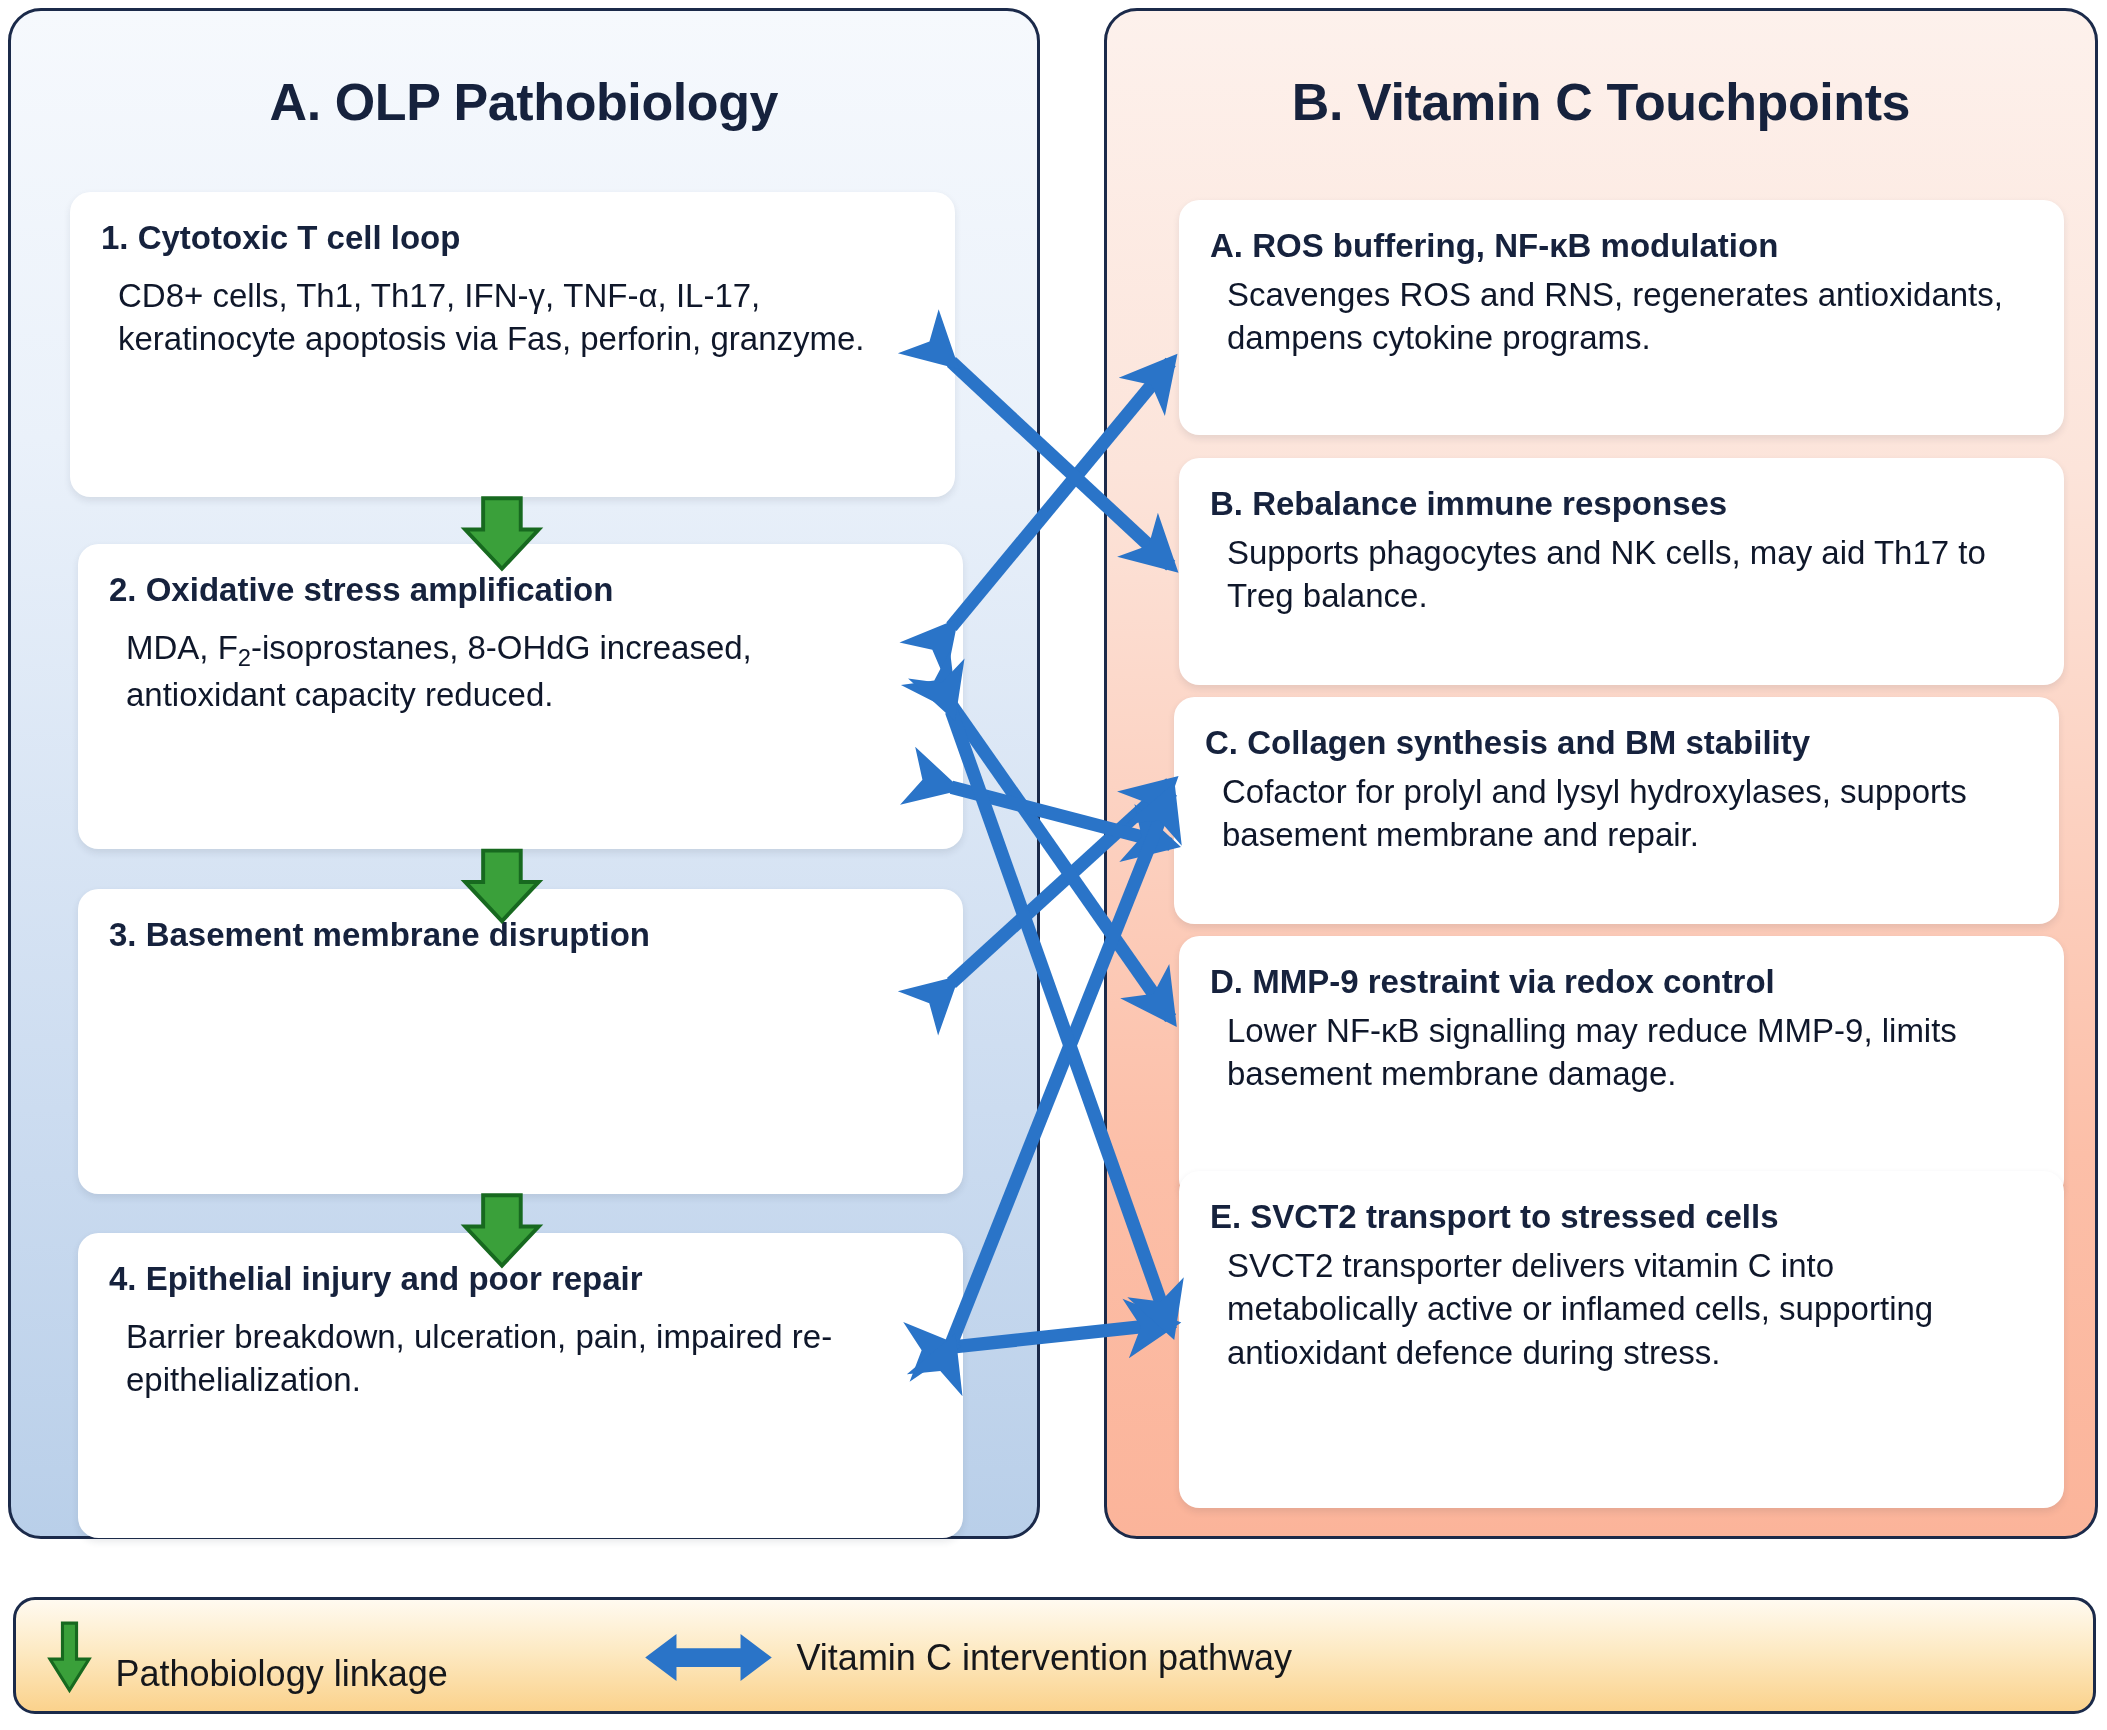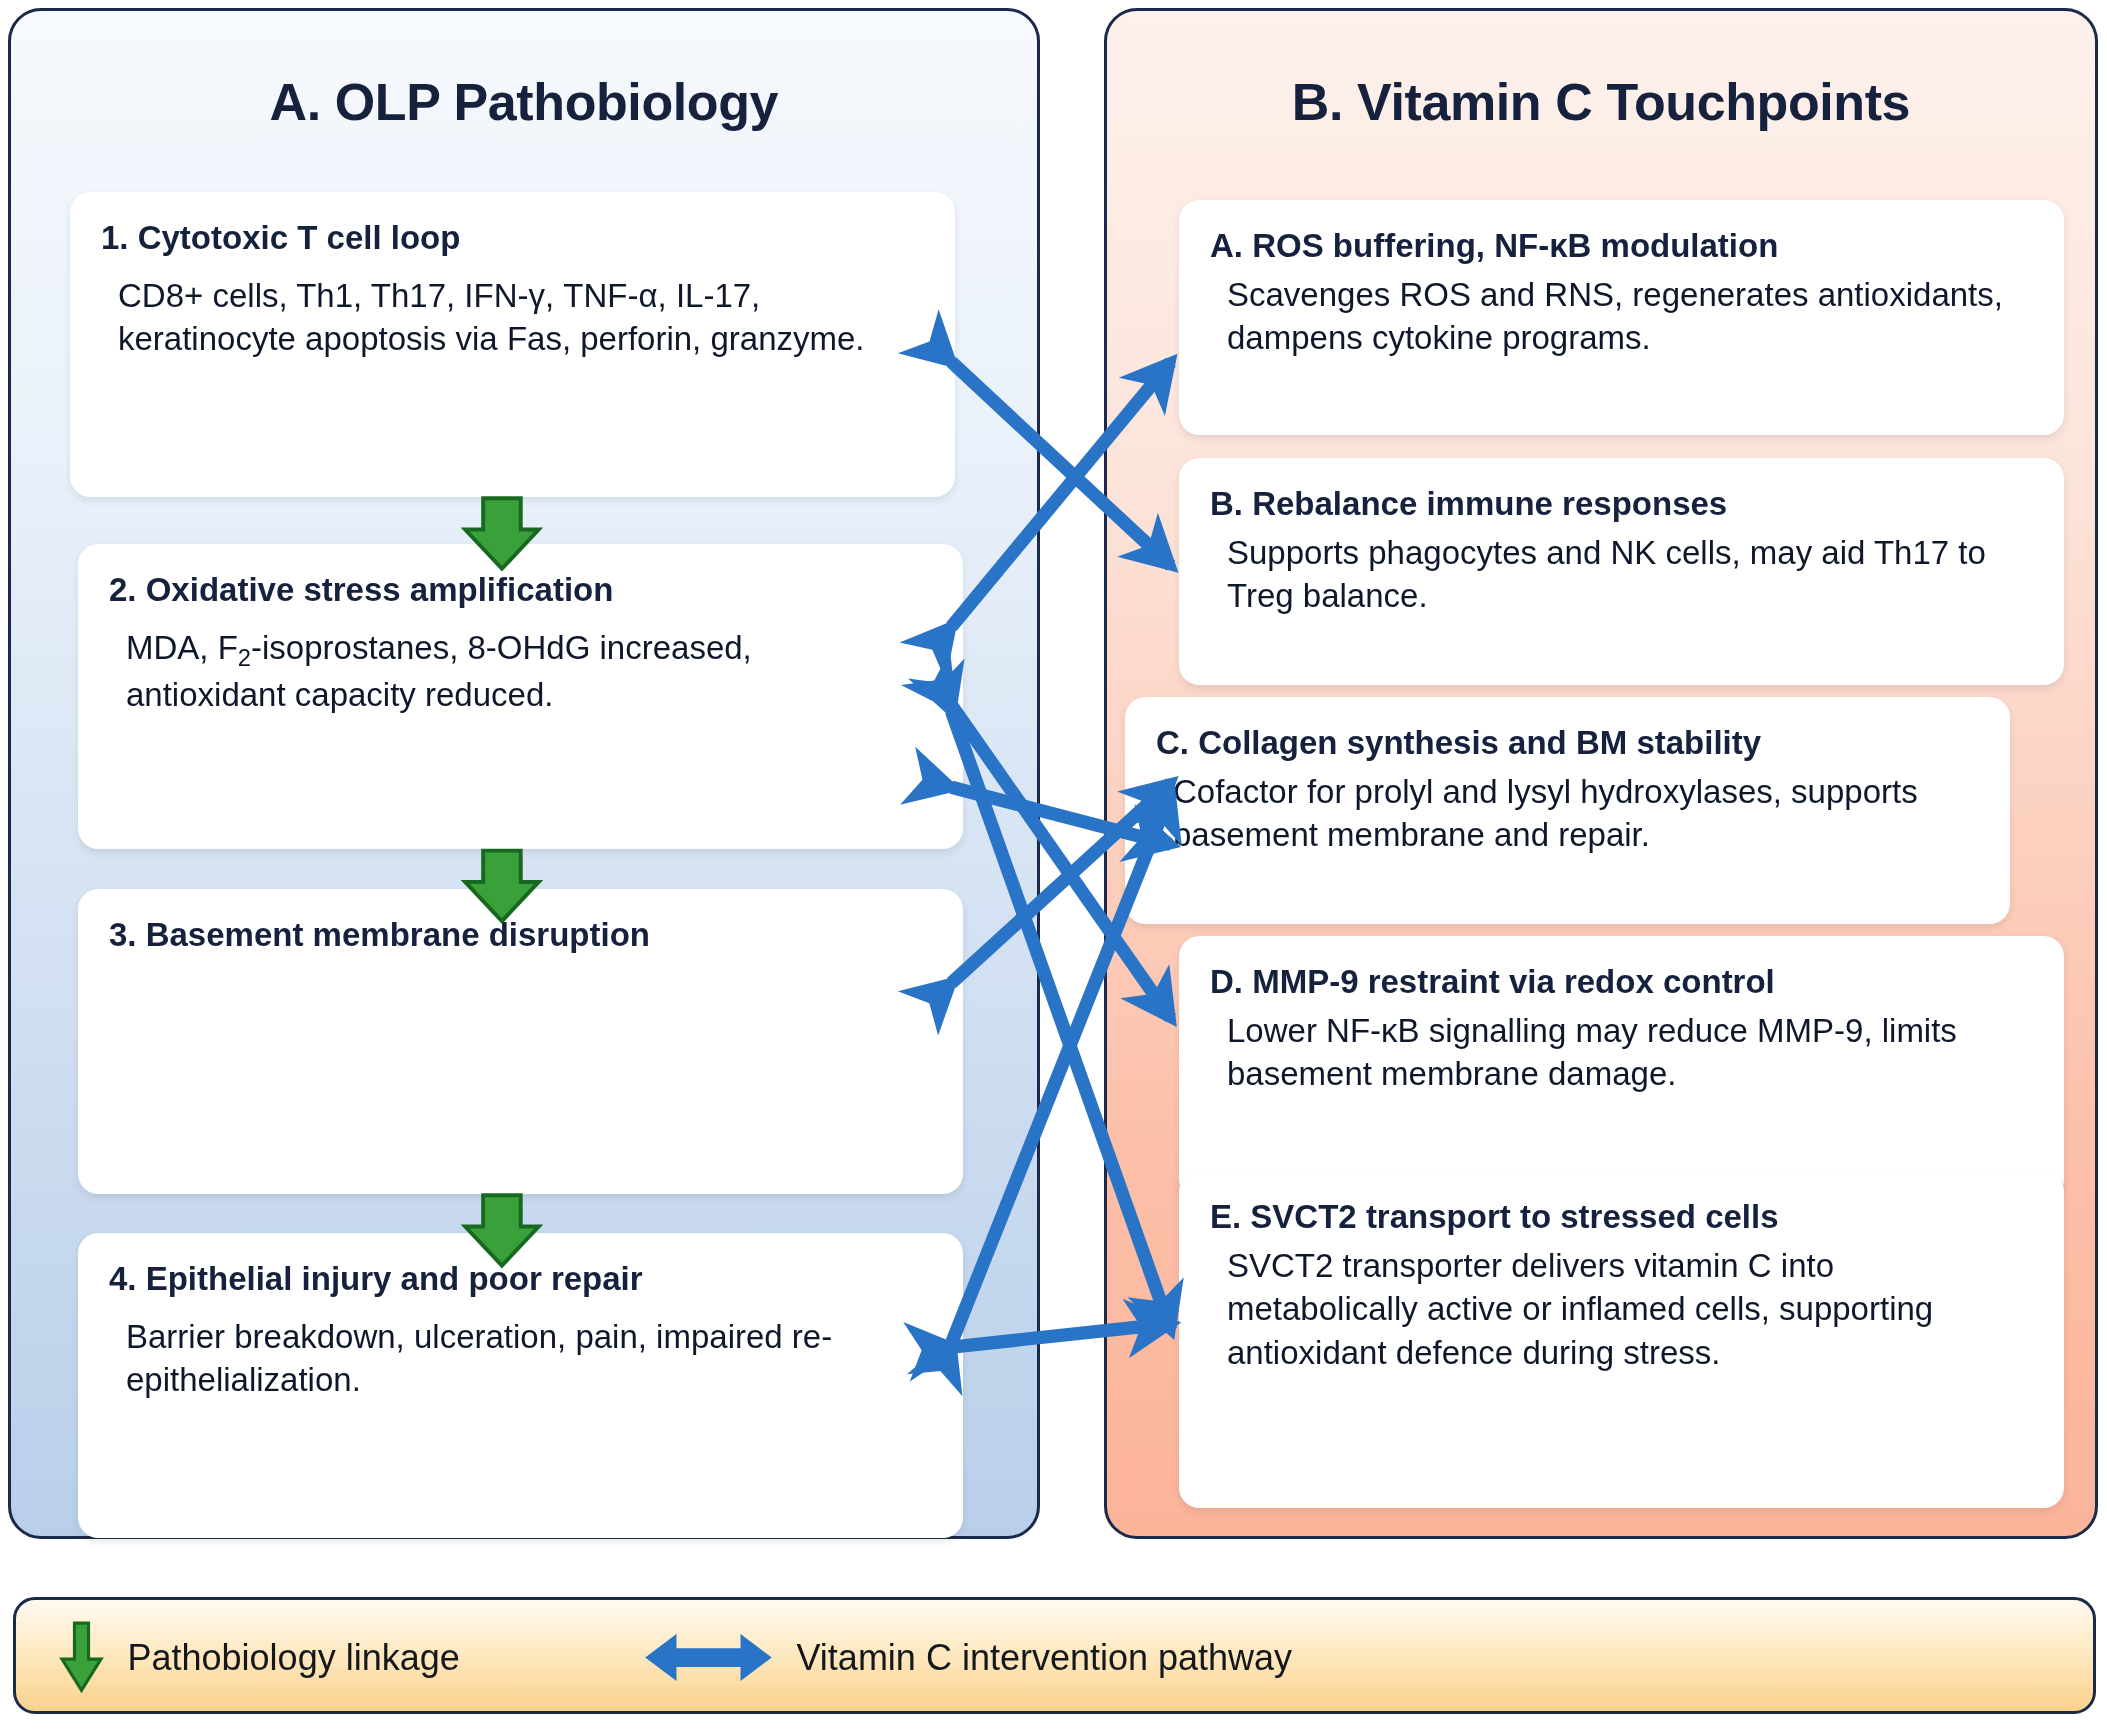--- a/index.html
+++ b/index.html
@@ -63,41 +63,41 @@
 
   
   #card-a1{left:70px;top:192px;width:885px;height:305px;}
   #card-a2{left:78px;top:544px;width:885px;height:305px;}
   #card-a3{left:78px;top:889px;width:885px;height:305px;}
   #card-a4{left:78px;top:1233px;width:885px;height:305px;}
 
   
   #card-b1{left:1179px;top:200px;width:885px;height:235px;}
   #card-b2{left:1179px;top:458px;width:885px;height:227px;}
-  #card-b3{left:1125px;top:697px;width:885px;height:227px;}
+  #card-b3{left:1174px;top:697px;width:885px;height:227px;}
   #card-b4{left:1179px;top:936px;width:885px;height:264px;}
   #card-b5{left:1179px;top:1171px;width:885px;height:337px;}
 
   #card-b1 .card-body,#card-b2 .card-body,
   #card-b3 .card-body,#card-b4 .card-body,
   #card-b5 .card-body{margin-top:-3.1px;}
   #card-b1 .card-title,#card-b2 .card-title,#card-b3 .card-title,
   #card-b4 .card-title,#card-b5 .card-title{margin-bottom:11px;}
 
   
   #legend{
     position:absolute;left:12.5px;top:1597px;
     width:2083px;height:117px;
     border:3.9px solid #1b2a4a;
     border-radius:22px;
     box-sizing:border-box;
     background:linear-gradient(180deg,#fffaf0 0%, #fdeac4 45%, #fbd28c 100%);
   }
   .legend-item{position:absolute;display:flex;align-items:center;}
-  #legend-item-1{left:41px;top:20.4px;}
+  #legend-item-1{left:29px;top:20.4px;align-items:flex-end;}
   #legend-item-2{left:626px;top:20.4px;}
   .legend-label{
     font-size:36px;color:#15171b;margin-left:22px;white-space:nowrap;
   }
 
   svg.overlay{position:absolute;left:0;top:0;width:2108px;height:1731px;
     pointer-events:none;}
 </style>
 </head>
 <body>

